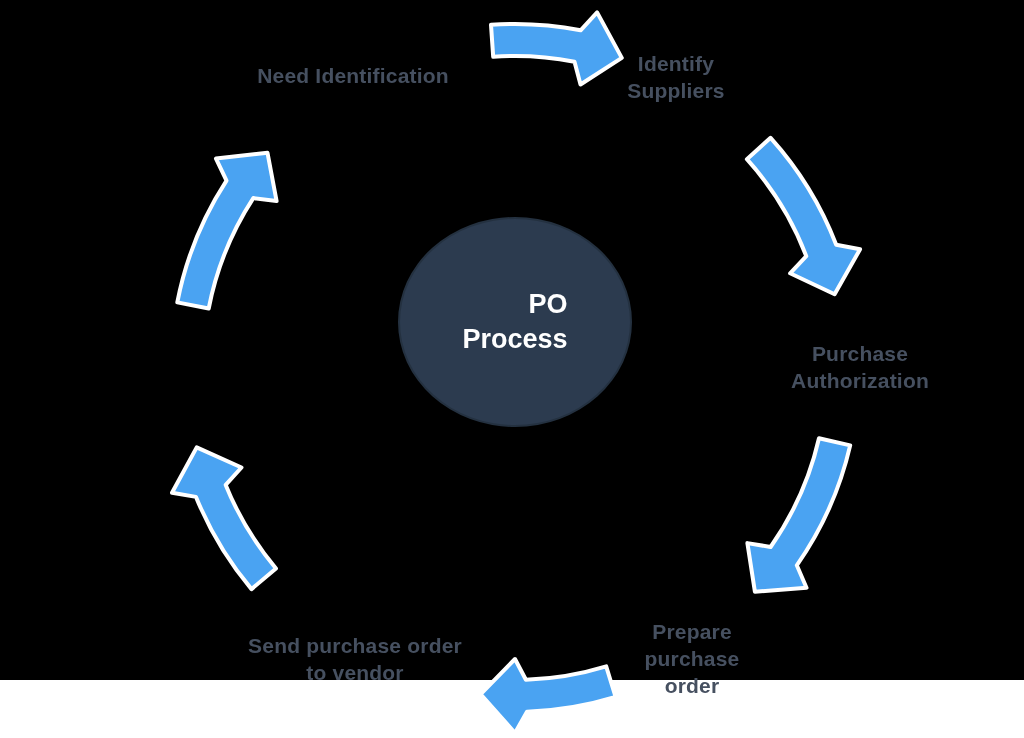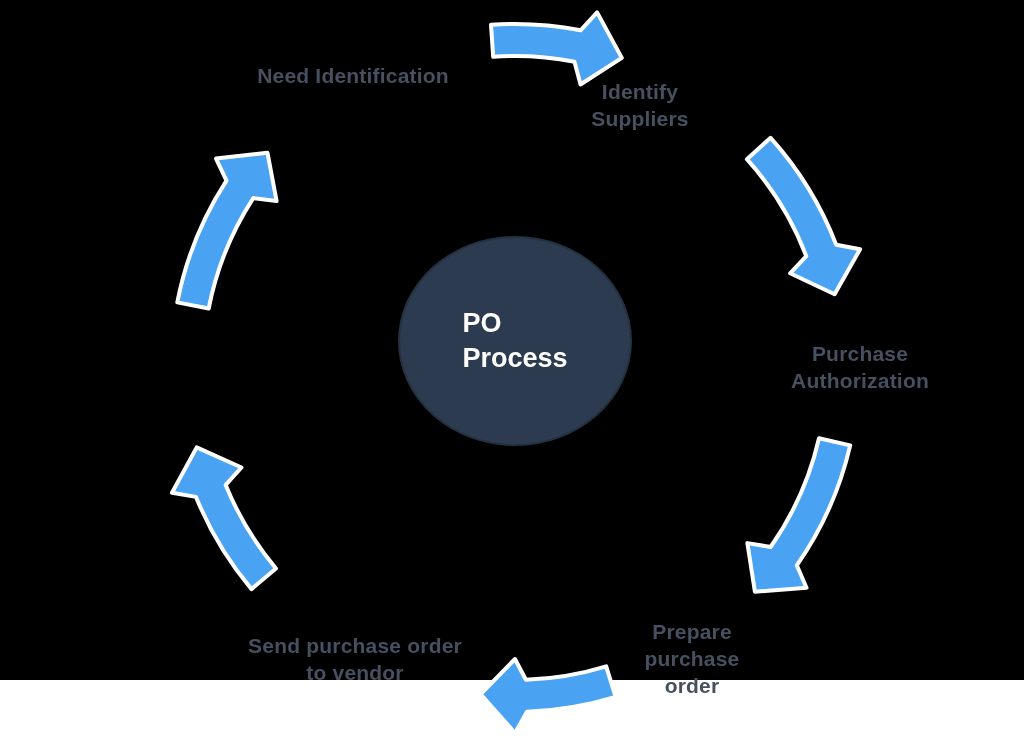--- a/index.html
+++ b/index.html
@@ -31,38 +31,38 @@
     position: absolute;
     transform: translate(-50%, -50%);
     text-align: center;
     white-space: pre-line;
     font-weight: 700;
     font-size: 21px;
     line-height: 27px;
     letter-spacing: 0.2px;
   }
   .pos-need          { left: 353px; top: 75px;  }
-  .pos-identify      { left: 640px; top: 77px; margin-top: 28px;  }
+  .pos-identify      { left: 676px; top: 77px;  }
   .pos-authorization { left: 860px; top: 367px; }
   .pos-prepare       { left: 692px; top: 658px; }
   .pos-send          { left: 355px; top: 659px; }
   .pos-vendor        { left: 188px; top: 367px; }
   .center-circle {
     position: absolute;
     left: 398px;
-    top: 236px;
+    top: 217px;
     width: 234px;
     height: 210px;
     border-radius: 50%;
     border: 2px solid #243140;
     box-sizing: border-box;
     display: flex;
     align-items: center;
     justify-content: center;
-    text-align: left;
+    text-align: right;
     white-space: pre-line;
     font-weight: 700;
     font-size: 27px;
     line-height: 35px;
   }
 </style>
 </head>
 <body>
 
 <div class="canvas">

